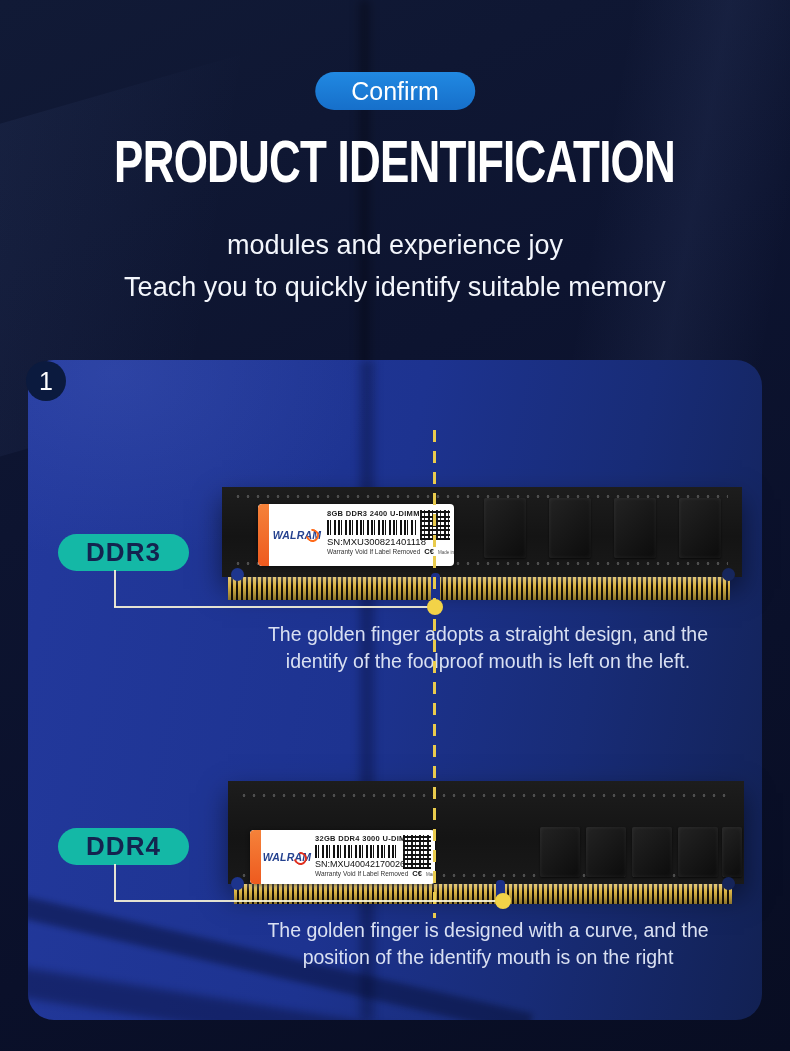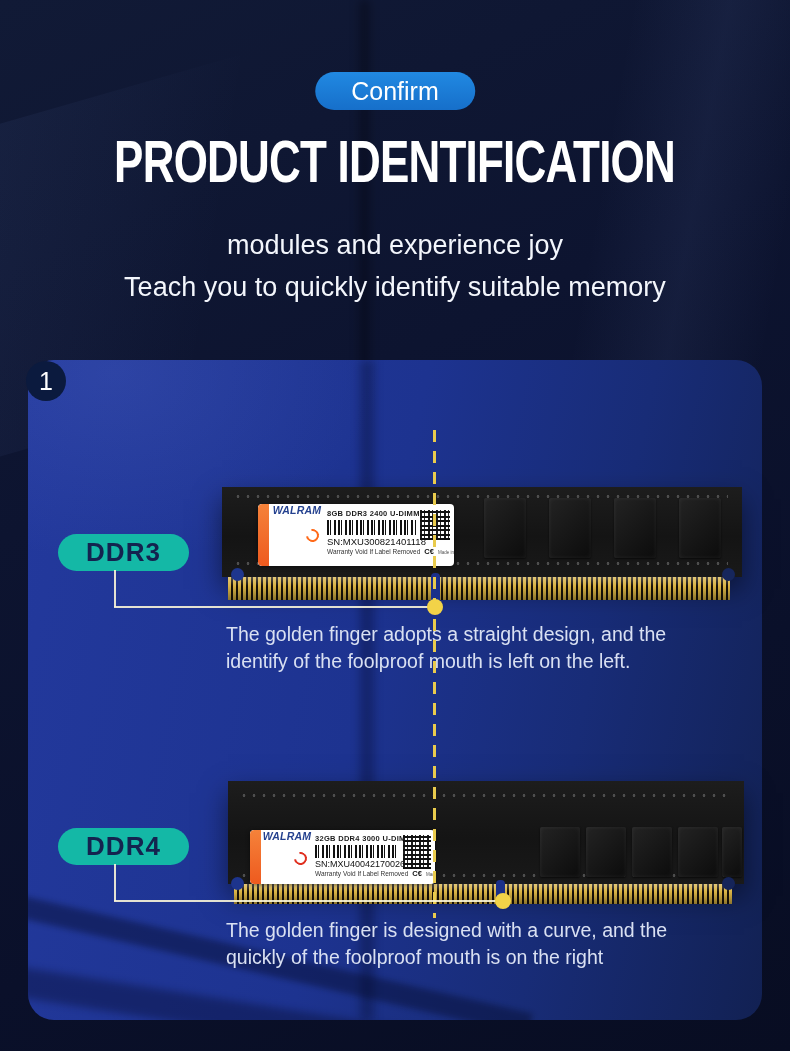--- a/index.html
+++ b/index.html
@@ -56,21 +56,21 @@
     background:repeating-linear-gradient(180deg,#e9cb4d 0 12px, transparent 12px 21px); }
   .lead{ background:rgba(250,245,216,.9); z-index:44; }
   .lv3{ left:114px; top:570px; width:2px; height:37px; }
   .lh3{ left:114px; top:606px; width:314px; height:2px; }
   .lv4{ left:114px; top:864px; width:2px; height:37px; }
   .lh4{ left:114px; top:900px; width:382px; height:2px; }
   .dot{ width:16px; height:16px; border-radius:50%; background:#f2d348; z-index:46; }
   .dot.d3{ left:427px; top:599px; } .dot.d4{ left:495px; top:893px; }
 
   
-  .desc{ left:226px; width:524px; text-align:left; color:#d9e0f2;
+  .desc{ left:226px; width:524px; text-align:center; color:#d9e0f2;
     font-size:19.5px; line-height:26.5px; z-index:30; }
   .desc.d3{ top:621px; } .desc.d4{ top:917px; }
 
   
   .stick{ z-index:10; }
   .stick .pcb{ position:absolute; left:0; top:0; right:0;
     background:linear-gradient(180deg,#1d1d1d,#141414 55%,#191919);
     box-shadow:0 12px 26px rgba(0,0,0,.5); }
   .pins{ position:absolute; left:6px; right:12px;
     background:repeating-linear-gradient(90deg,#d8b244 0 3px,#171007 3px 5px); }
@@ -83,21 +83,21 @@
     background-size:10px 5px; }
   .chip{ position:absolute; border-radius:2px;
     background:linear-gradient(135deg,#232323,#0c0c0c);
     box-shadow:inset 0 0 5px rgba(255,255,255,.07), 0 1px 2px rgba(0,0,0,.6); }
 
   
   .mlabel{ position:absolute; background:#ffffff; border-radius:4px; display:flex;
     box-shadow:0 1px 4px rgba(0,0,0,.5); overflow:hidden; z-index:4; }
   .mstrip{ width:11px; height:100%; background:linear-gradient(180deg,#f5823a,#ee5a1f);
     border-radius:4px 0 0 4px; flex:none; }
-  .mbrand{ flex:none; width:56px; display:flex; justify-content:center; position:relative; }
+  .mbrand{ flex:none; width:56px; display:flex; align-items:center; justify-content:center; position:relative; }
   .mbrand .btxt{ font-style:italic; font-weight:bold; font-size:10.5px; color:#24418f; letter-spacing:.2px; }
   .mbrand .ring{ position:absolute; width:13px; height:13px; border:2.5px solid #ff6a1a;
     border-left-color:transparent; border-radius:50%; top:40%; right:6px; transform:rotate(35deg); }
   .mmain{ flex:1; padding:5px 3px 3px 2px; min-width:0; }
   .mspec{ font-size:7.5px; font-weight:bold; color:#1c1c1c; letter-spacing:.3px; white-space:nowrap; }
   .mbar{ height:15px; margin:2px 0 1px 0;
     background:repeating-linear-gradient(90deg,#111 0 2px,#fff 2px 3px,#111 3px 4px,#fff 4px 7px,#111 7px 9px,#fff 9px 11px); }
   .msn{ font-size:9.5px; font-weight:normal; color:#111; white-space:nowrap;text-align:center; }
   .mwarr{ font-size:6.5px; color:#333; white-space:nowrap; display:flex; gap:4px; align-items:baseline; }
   .mwarr .ce{ font-weight:bold; font-size:7.5px; color:#111; }
@@ -206,14 +206,14 @@
   <div class="hole" style="left:3px;top:96px;background:#1d348c;"></div>
   <div class="hole" style="left:494px;top:96px;background:#152459;"></div>
 </div>
 
 <div class="abs tag d4">DDR4</div>
 <div class="abs lead lv4"></div>
 <div class="abs lead lh4"></div>
 <div class="abs dot d4"></div>
 <div class="abs desc d4">
   <div>The golden finger is designed with a curve, and the</div>
-  <div>quickly of the foolproof mouth is on the right</div>
+  <div>position of the identify mouth is on the right</div>
 </div>
 
 </body></html>

